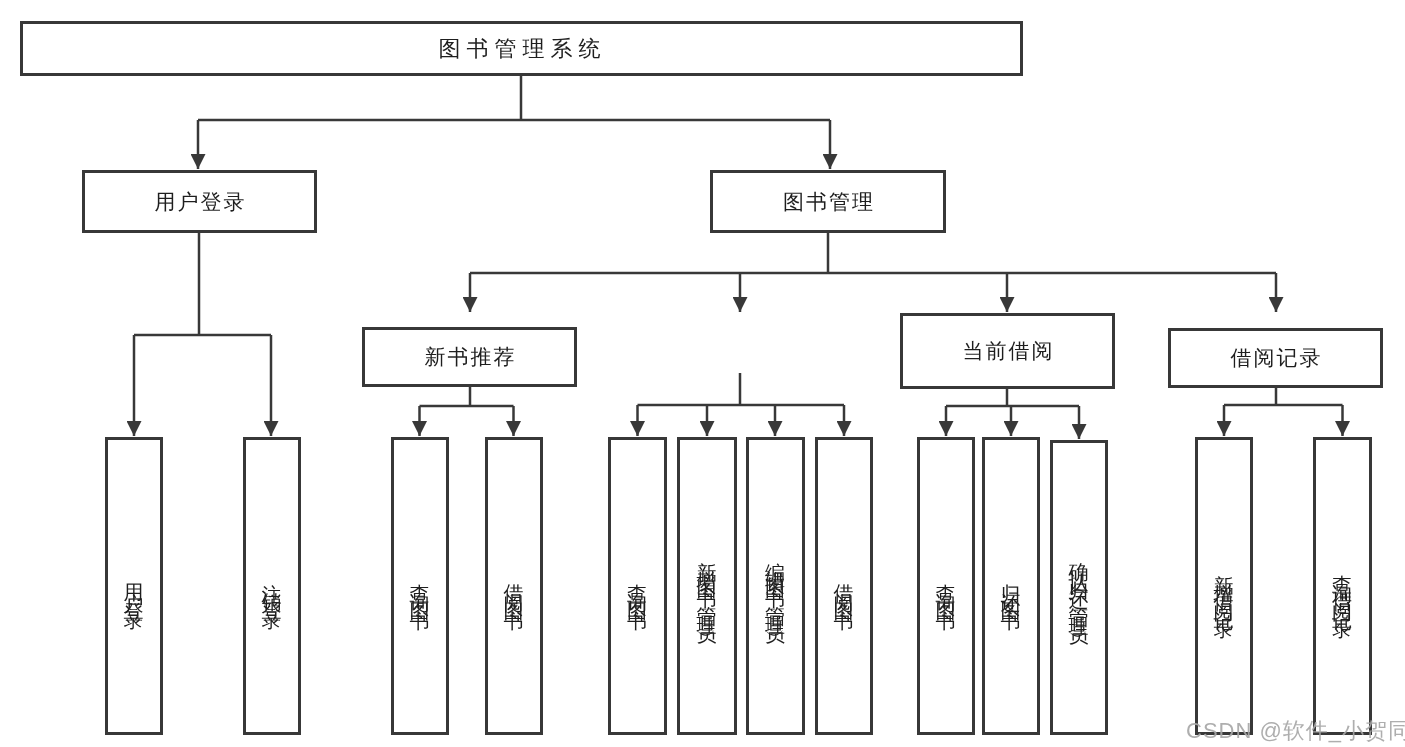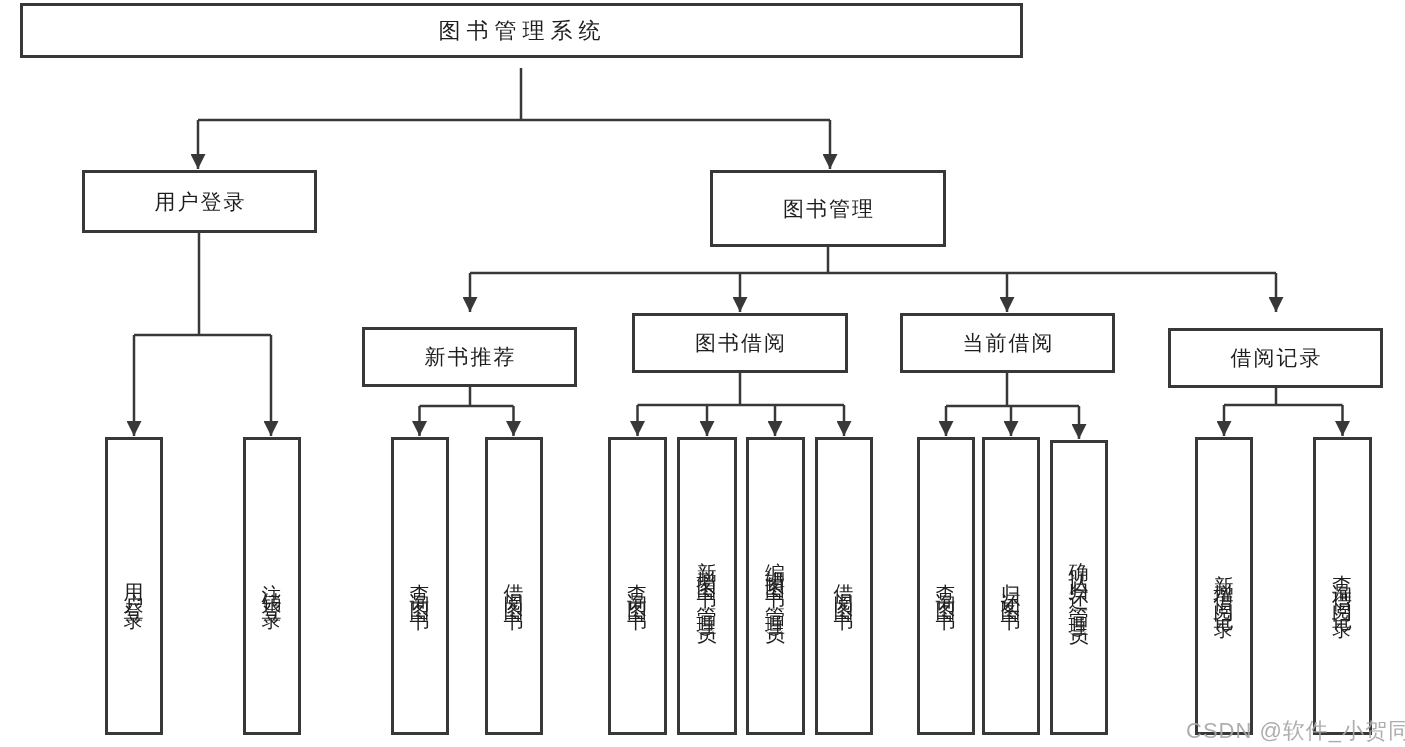--- a/index.html
+++ b/index.html
@@ -11,26 +11,26 @@
   }
   #wires { position:absolute; left:0; top:0; width:1405px; height:747px; }
 
   .node {
     position:absolute; box-sizing:border-box; background:#ffffff;
     border:3px solid #383838; display:flex; align-items:center; justify-content:center;
     color:#1e1e1e;
   }
   .hbox { font-size:21px; letter-spacing:2px; white-space:nowrap; }
   .hbox span { transform:translateX(1px); }
-  #n-root { left:20px; top:3px; width:1003px; height:55px; font-size:22px; letter-spacing:6px; }
+  #n-root { left:20px; top:21px; width:1003px; height:55px; font-size:22px; letter-spacing:6px; }
   #n-login { left:82px;  top:170px; width:235px; height:63px; }
-  #n-mgmt  { left:710px; top:170px; width:236px; height:77px; }
+  #n-mgmt  { left:710px; top:170px; width:236px; height:63px; }
   #n-s0 { left:362px;  top:313px; width:215px; height:60px;margin-top:14px; }
   #n-s1 { left:632px;  top:313px; width:216px; height:60px; }
-  #n-s2 { left:900px;  top:313px; width:215px; height:60px; }
+  #n-s2 { left:900px;  top:313px; width:215px; height:76px; }
   #n-s3 { left:1168px; top:328px; width:215px; height:60px; }
 
   .vbox { top:437px; width:58px; height:298px; }
   .vbox span {
     writing-mode:vertical-rl; text-orientation:mixed;
     font-size:20px; letter-spacing:9px; line-height:1;
   }
   #n-a0 { left:105px; } #n-a1 { left:243px; }
   #n-b0 { left:391px; } #n-b1 { left:485px; }
   #n-c0 { left:608px; width:59px; }
@@ -102,23 +102,20 @@
   <div class="node hbox" id="n-login">
     <span>用户登录</span>
   </div>
   <div class="node hbox" id="n-mgmt">
     <span>图书管理</span>
   </div>
 
   <div class="node hbox" id="n-s0">
     <span>新书推荐</span>
   </div>
-  <div class="node hbox" id="n-s1">
-    <span>图书借阅</span>
-  </div>
   <div class="node hbox" id="n-s2">
     <span>当前借阅</span>
   </div>
   <div class="node hbox" id="n-s3">
     <span>借阅记录</span>
   </div>
 
   <div class="node vbox" id="n-a0">
     <span>用户登录</span>
   </div>

